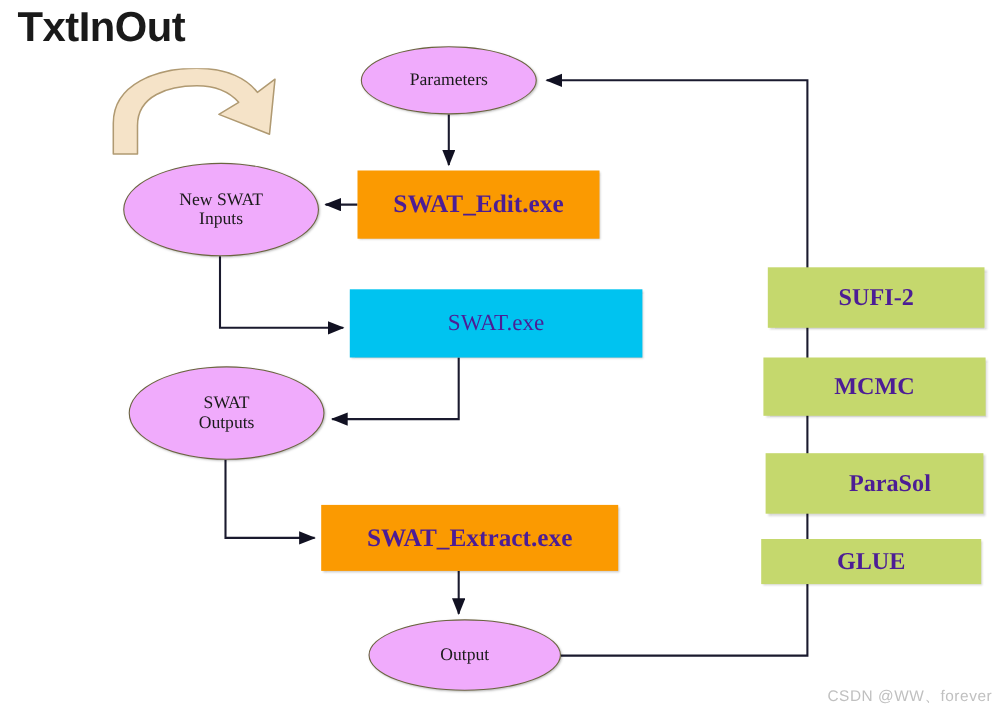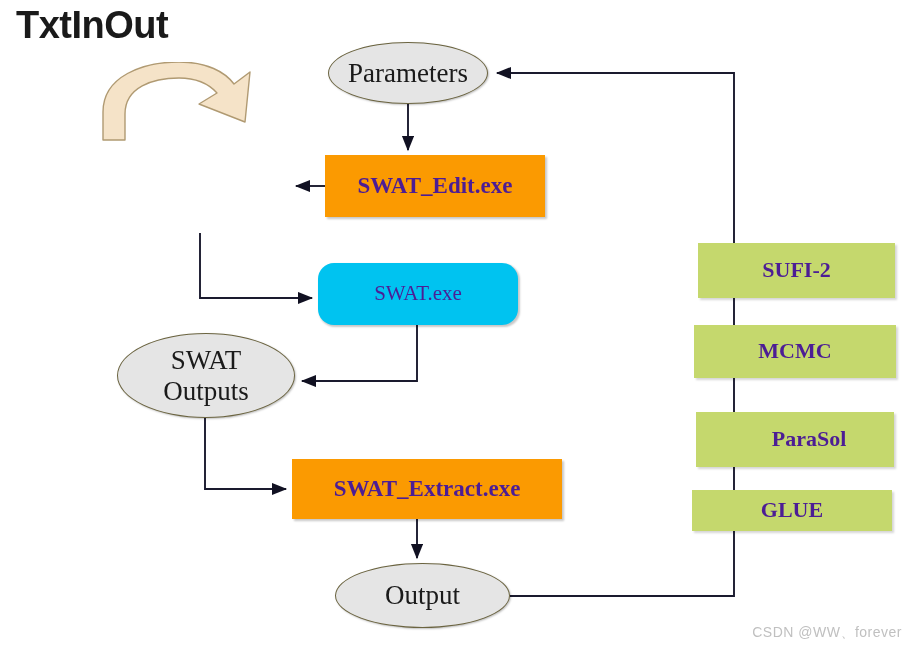--- a/index.html
+++ b/index.html
@@ -43,26 +43,26 @@
     position: absolute;
     box-sizing: border-box;
     display: flex;
     align-items: center;
     justify-content: center;
     text-align: center;
     line-height: 1.12;
     white-space: pre-line;
   }
   .ellipse {
-    background: #e5e5e5;
+    background: #f0abfc;
     border: 1.5px solid #6b6440;
     border-radius: 50%;
     color: #1a1a1a;
     font-family: "Liberation Serif", serif;
-    font-size: 27px;
+    font-size: 16px;
     box-shadow: 1px 1px 2px rgba(0,0,0,0.25);
   }
   .rect {
     border: none;
     color: #4c1d95;
     box-shadow: 1.5px 1.5px 2px rgba(0,0,0,0.22);
   }
   .rect-orange {
     background: #fb9a01;
     font-family: "Liberation Serif", serif;
@@ -140,22 +140,26 @@
   </svg>
 
   <div class="node ellipse" style="left:328px; top:42px; width:160px; height:62px;">
     <span>Parameters</span>
   </div>
 
   <div class="node rect rect-orange" style="left:325px; top:155px; width:220px; height:62px;">
     <span>SWAT_Edit.exe</span>
   </div>
 
+  <div class="node ellipse" style="left:112px; top:148px; width:178px; height:85px;">
+    <span>New SWAT
+Inputs</span>
+  </div>
 
-  <div class="node rect rect-cyan" style="left:318px; top:263px; width:200px; height:62px;border-radius:16px;">
+  <div class="node rect rect-cyan" style="left:318px; top:263px; width:266px; height:62px;">
     <span>SWAT.exe</span>
   </div>
 
   <div class="node ellipse" style="left:117px; top:333px; width:178px; height:85px;">
     <span>SWAT
 Outputs</span>
   </div>
 
   <div class="node rect rect-orange" style="left:292px; top:459px; width:270px; height:60px;">
     <span>SWAT_Extract.exe</span>

